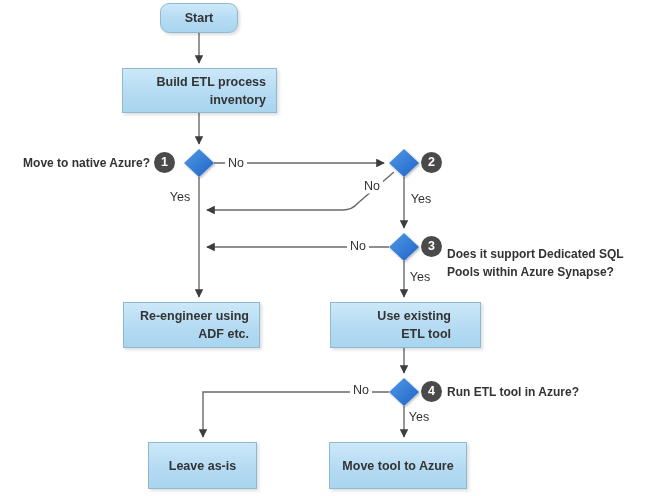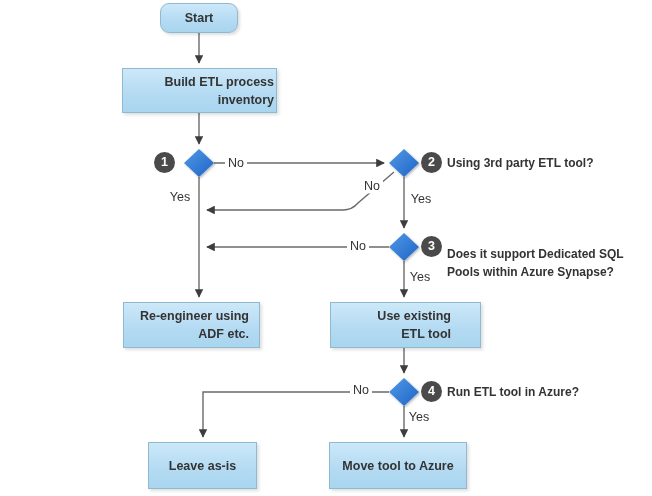--- a/index.html
+++ b/index.html
@@ -101,37 +101,37 @@
     <g fill="url(#diamondGrad)" filter="url(#ds)">
       <polygon points="184,163 199,149 214,163 199,177"></polygon>
       <polygon points="389,163 404,149 419,163 404,177"></polygon>
       <polygon points="389,247 404,233 419,247 404,261"></polygon>
       <polygon points="389,392 404,378 419,392 404,406"></polygon>
     </g>
   </svg>
 
   <div class="box box--rounded" style="left:160px; top:3px; width:78px; height:30px;">Start</div>
 
-  <div class="box" style="left:122px; top:68px; width:155px; height:45px; padding:0 2px;">Build ETL process inventory</div>
+  <div class="box" style="left:122px; top:68px; width:155px; height:45px; padding:0 10px;">Build ETL process inventory</div>
 
   <div class="box" style="left:123px; top:302px; width:137px; height:46px; padding:0 10px;">Re-engineer using ADF etc.</div>
 
   <div class="box" style="left:330px; top:302px; width:151px; height:46px; padding:8px 29px;">Use existing ETL tool</div>
 
   <div class="box" style="left:148px; top:442px; width:109px; height:47px;">Leave as-is</div>
 
   <div class="box" style="left:329px; top:442px; width:138px; height:47px; padding:12px 4px;">Move tool to Azure</div>
 
   <div class="badge" style="left:154px; top:152px;">1</div>
   <div class="badge" style="left:421px; top:152px;">2</div>
   <div class="badge" style="left:421px; top:236px;">3</div>
   <div class="badge" style="left:421px; top:381px;">4</div>
 
+  <div class="question" style="right:502px; top:154px; text-align:right;">Move to native Azure?</div>
 
-  <div class="question" style="left:447px; top:154px;">Using 3rd party ETL tool?</div>
 
   <div class="question question--wrap" style="left:447px; top:245px; width:205px;">
     <div>Does it support Dedicated SQL</div>
     <div>Pools within Azure Synapse?</div>
   </div>
 
   <div class="question" style="left:447px; top:383px;">Run ETL tool in Azure?</div>
 
   <div class="elabel" style="left:236px; top:163px;">No</div>
   <div class="elabel" style="left:180px; top:197px;">Yes</div>

